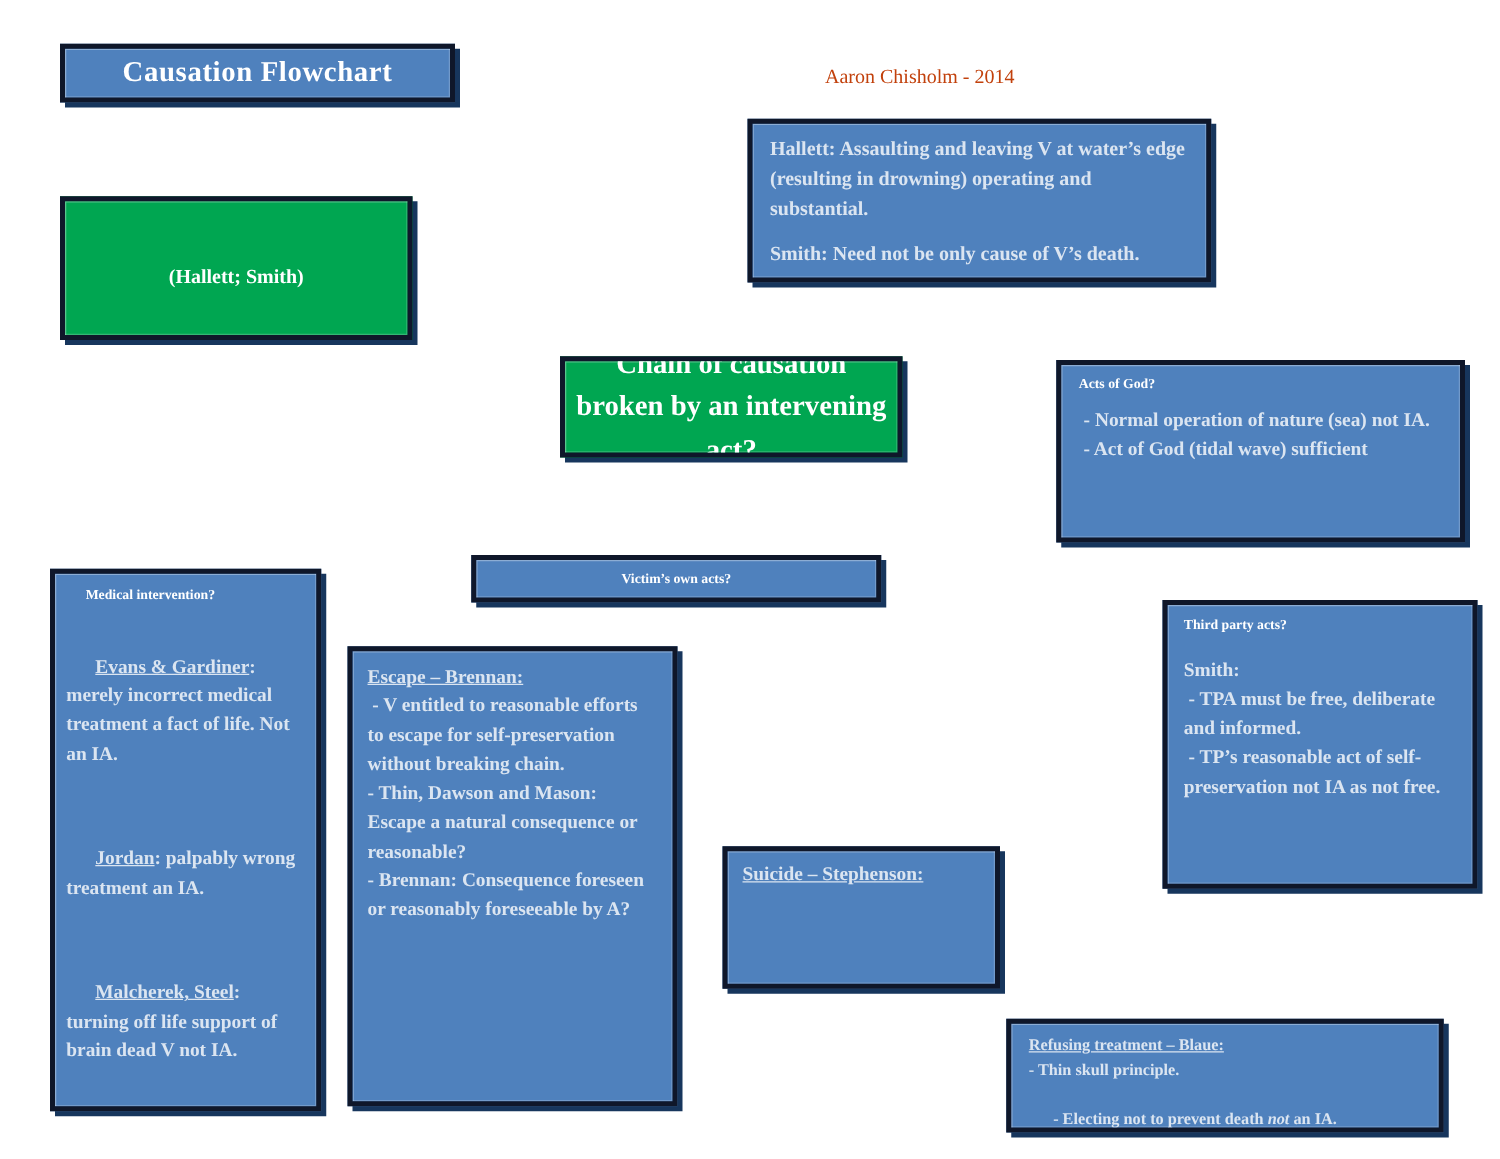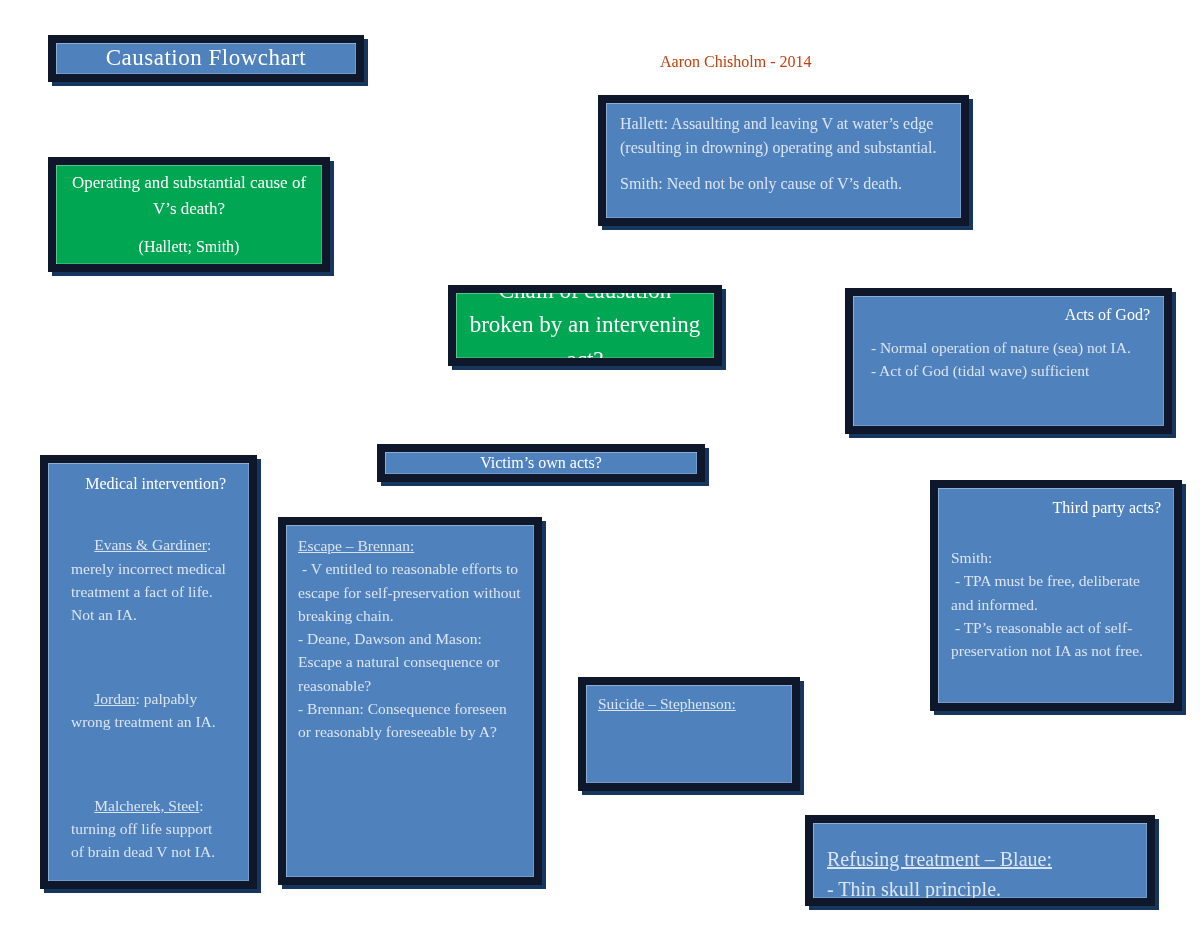--- a/index.html
+++ b/index.html
@@ -7,73 +7,72 @@
     position:relative;
     width:1200px;height:927px;
     background:#ffffff;
     font-family:"Liberation Serif", serif;
     overflow:hidden;
   }
   .box{
     position:absolute;
     box-sizing:border-box;
     background:#4F81BD;
-    border:8px solid #0f172a;
+    border:4px solid #0f172a;
     box-shadow:4px 4px 0 #17365D, inset 1px 1px 0 rgba(255,255,255,.35), inset -1px -1px 0 rgba(255,255,255,.2);
     color:#DBE5F1;
-    font-weight:normal;
+    font-weight:bold;
     font-size:15.5px;
     line-height:1.5;
     overflow:hidden;
   }
   .green{background:#00A651;color:#ffffff;}
   .center-flex{display:flex;flex-direction:column;align-items:center;justify-content:center;text-align:center;}
-  .heading{color:#ffffff;text-align:right;font-size:16px;line-height:1.5;}
+  .heading{color:#ffffff;text-align:left;font-size:11px;line-height:1.5;}
   .underline{text-decoration:underline;}
   .line{white-space:pre-wrap;}
   .para-gap{margin-top:12px;}
   .entry{margin-top:14px;white-space:pre-wrap;}
   .title-box{
     left:48px;top:35px;width:316px;height:47px;
     font-size:23px;letter-spacing:.5px;color:#ffffff;
   }
   .author{
     position:absolute;left:660px;top:53px;
     font-size:16px;color:#c2410c;font-weight:normal;
     font-family:"Liberation Serif", serif;
   }
   .op-box{left:48px;top:157px;width:282px;height:115px;font-size:17px;padding:10px 8px;}
   .op-box .sub{margin-top:14px;font-size:16px;}
   .hallett-box{left:598px;top:95px;width:371px;height:131px;padding:9px 14px;font-size:16px;}
   .chain-box{left:448px;top:285px;width:274px;height:81px;font-size:23px;padding:4px 8px;}
   .acts-box{left:845px;top:288px;width:327px;height:146px;padding:7px 14px;}
   .acts-box .heading{margin-bottom:9px;}
   .victim-box{left:377px;top:444px;width:328px;height:38px;font-size:16.5px;}
-  .medical-box{left:40px;top:455px;width:217px;height:434px;padding:9px 23px;}
+  .medical-box{left:40px;top:455px;width:217px;height:434px;padding:9px 9px;}
   .medical-box .heading{max-width:160px;margin:0 auto;}
   .escape-box{left:278px;top:517px;width:264px;height:368px;padding:9px 12px;}
   .suicide-box{left:578px;top:677px;width:222px;height:114px;padding:7px 12px;}
   .third-box{left:930px;top:480px;width:252px;height:231px;padding:8px 13px;}
-  .third-box .heading{margin-bottom:26px;}
-  .refusing-box{left:805px;top:815px;width:350px;height:91px;padding:21px 14px;font-size:20px;}
+  .third-box .heading{margin-bottom:16px;}
+  .refusing-box{left:805px;top:815px;width:350px;height:91px;padding:7px 14px;font-size:13px;}
   .italic{font-style:italic;}
 </style>
 </head>
 <body>
 
 <div id="canvas">
 
   <div class="box title-box center-flex">
     <span>Causation Flowchart</span>
   </div>
 
   <div class="author">Aaron Chisholm - 2014</div>
 
   <div class="box green op-box center-flex">
-    <div>Operating and substantial cause of V’s death?</div>
     <div class="sub">(Hallett; Smith)</div>
   </div>
 
   <div class="box hallett-box">
     <div class="line">Hallett: Assaulting and leaving V at water’s edge (resulting in drowning) operating and substantial.</div>
     <div class="line para-gap">Smith: Need not be only cause of V’s death.</div>
   </div>
 
   <div class="box green chain-box center-flex">
     <span>Chain of causation broken by an intervening act?</span>
@@ -99,21 +98,21 @@
     </div>
     <div class="entry">
       <span class="underline">Malcherek, Steel</span><span>: turning off life support of brain dead V not IA.</span>
     </div>
 
   </div>
 
   <div class="box escape-box">
     <div class="underline">Escape – Brennan:</div>
     <div class="line"> - V entitled to reasonable efforts to escape for self-preservation without breaking chain.</div>
-    <div class="line">- Deane, Dawson and Mason: Escape a natural consequence or reasonable?</div>
+    <div class="line">- Thin, Dawson and Mason: Escape a natural consequence or reasonable?</div>
     <div class="line">- Brennan: Consequence foreseen or reasonably foreseeable by A?</div>
   </div>
 
   <div class="box suicide-box">
     <div class="underline">Suicide – Stephenson:</div>
   </div>
 
   <div class="box third-box">
     <div class="heading">Third party acts?</div>
     <div class="line">Smith:</div>

